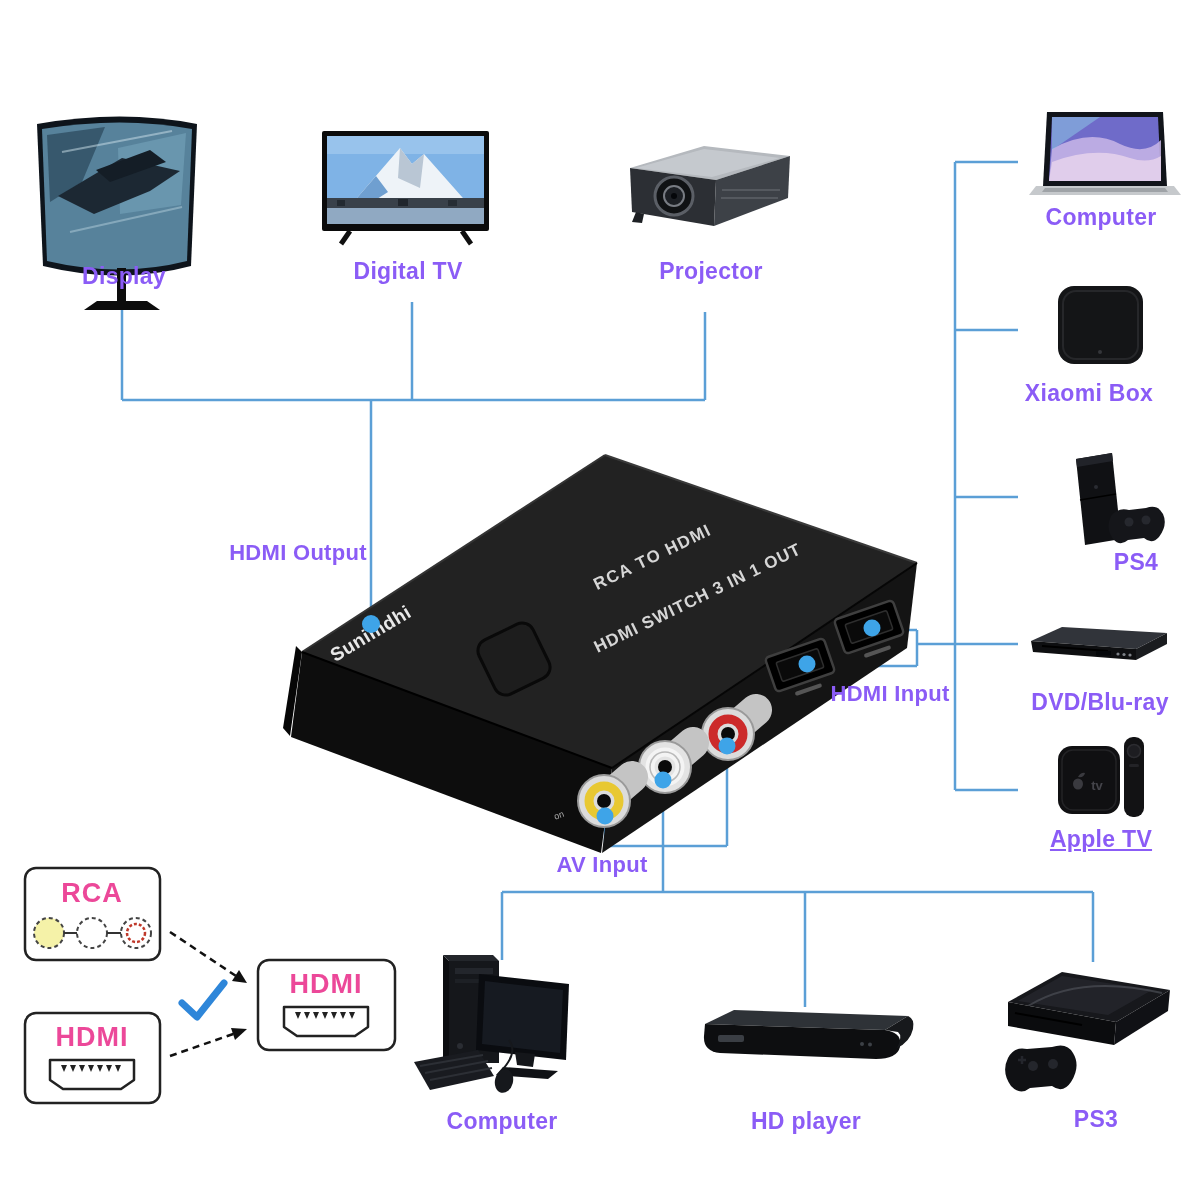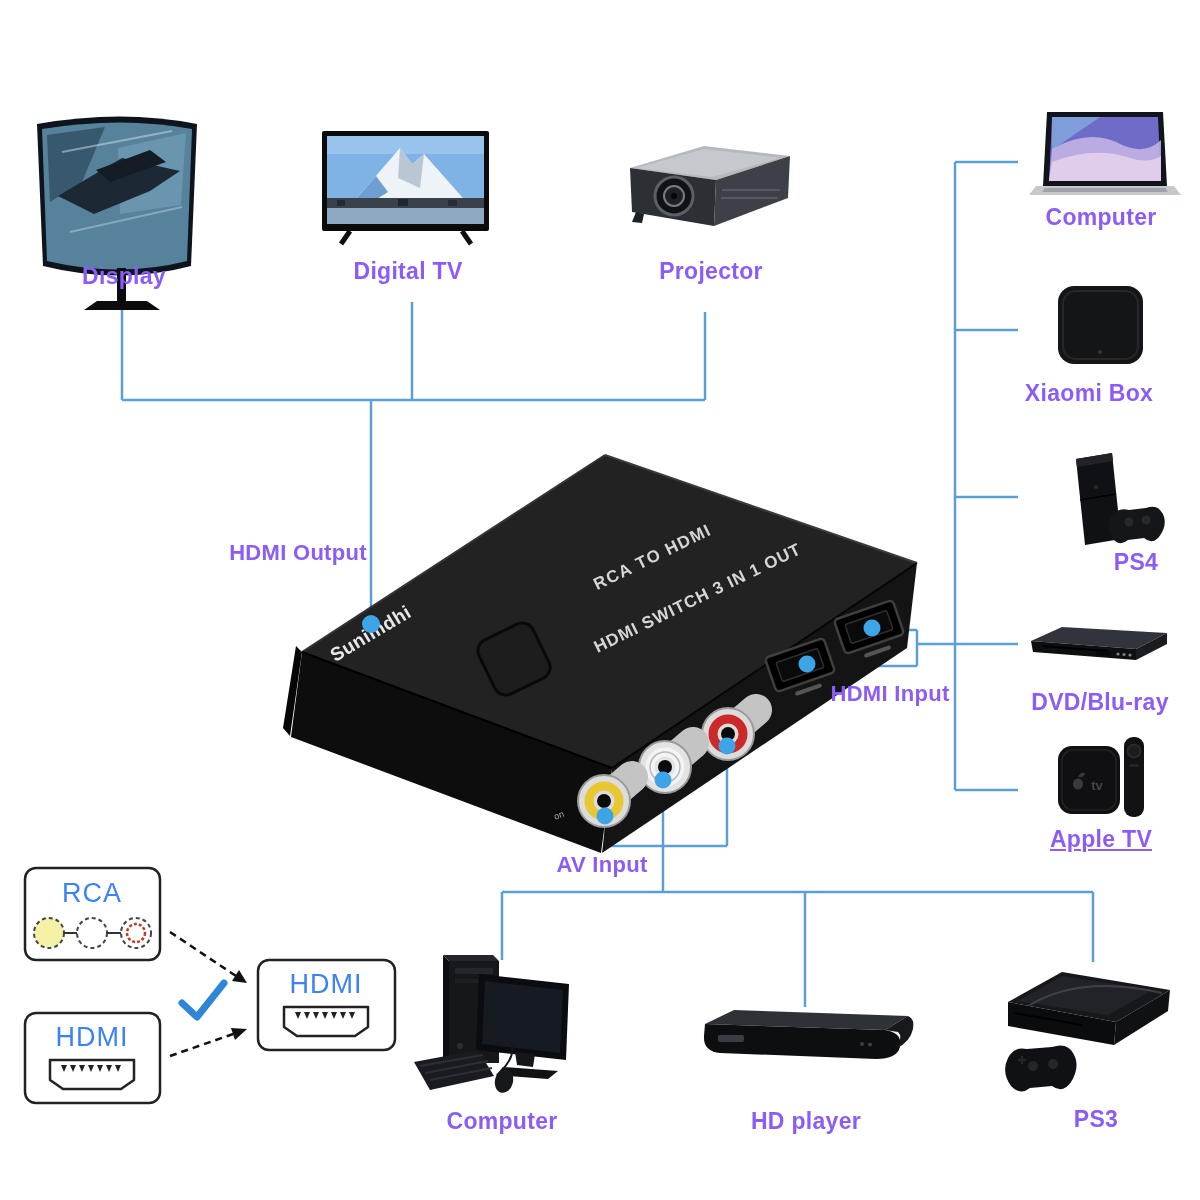--- a/index.html
+++ b/index.html
@@ -7,21 +7,21 @@
     position:relative;width:1200px;height:1200px;background:#ffffff;
     font-family:"Liberation Sans", sans-serif;overflow:hidden;
   }
   #diagram-svg{position:absolute;left:0;top:0;}
   .lbl{
     position:absolute;transform:translateX(-50%);
     color:#8b5cf6;font-weight:bold;font-size:23px;white-space:nowrap;
     letter-spacing:0.3px;
   }
   .port-lbl{font-size:22px;}
-  .legend-lbl{color:#3b82f6;font-weight:400;font-size:27px;letter-spacing:1px;}
+  .legend-lbl{color:#ec4899;font-weight:700;font-size:27px;letter-spacing:1px;}
 </style>
 </head>
 <body>
 
 <div id="stage">
 
 <svg id="diagram-svg" width="1200" height="1200" viewBox="0 0 1200 1200">
 
   <g stroke="#5b9fd6" stroke-width="2.5" fill="none">
     <path d="M122,300 V400"></path>

